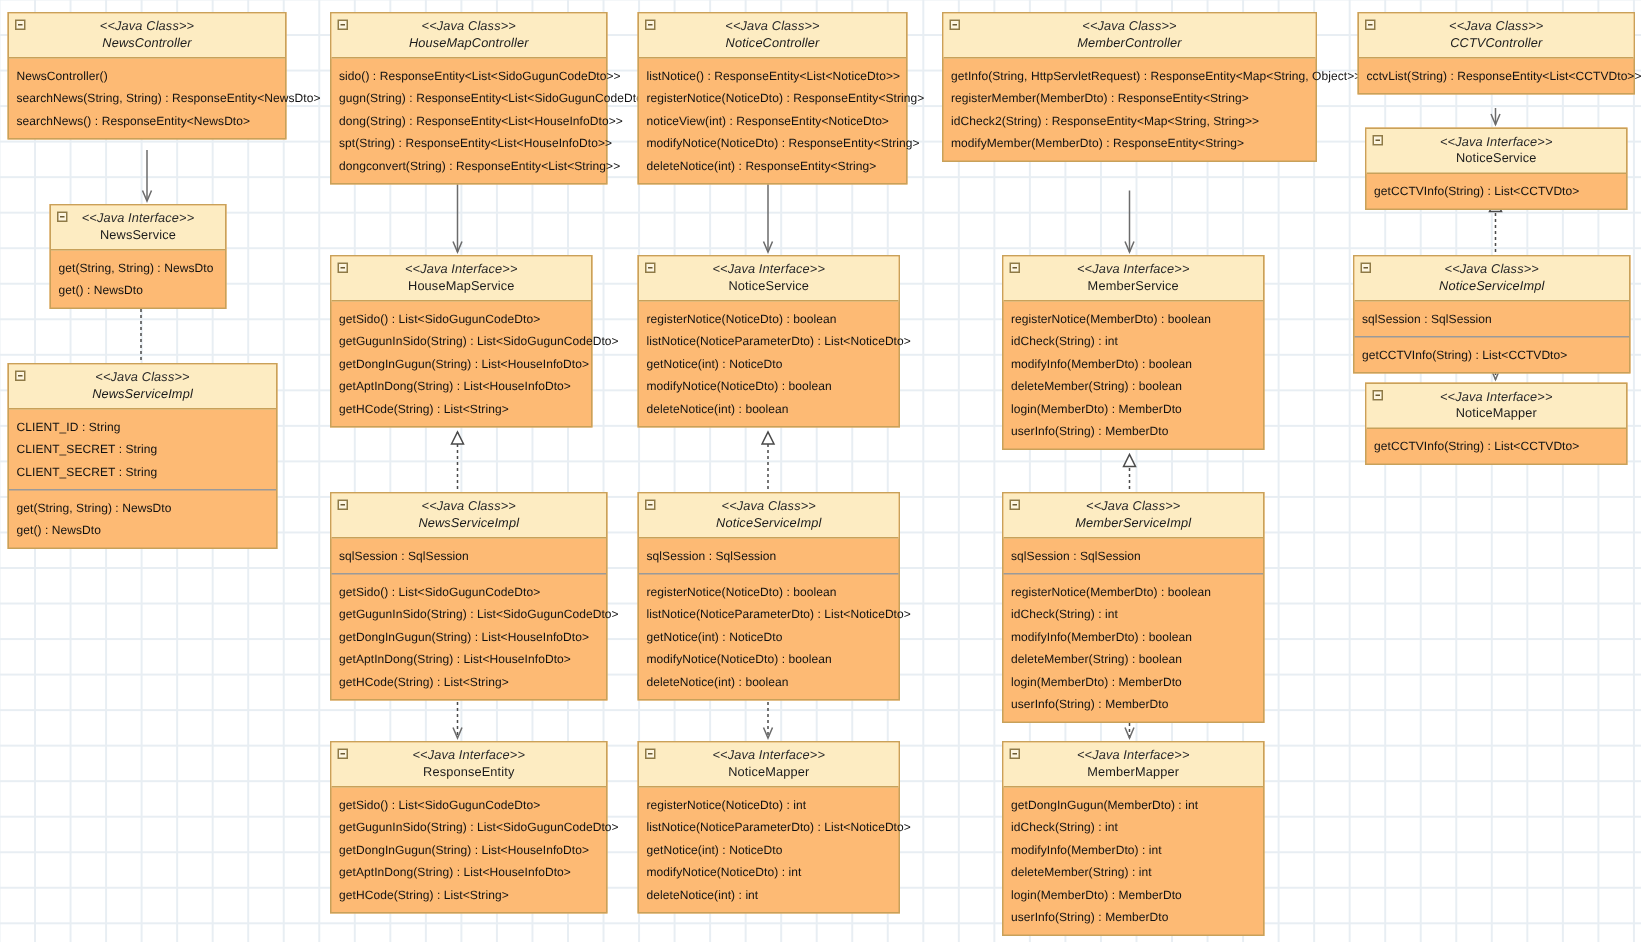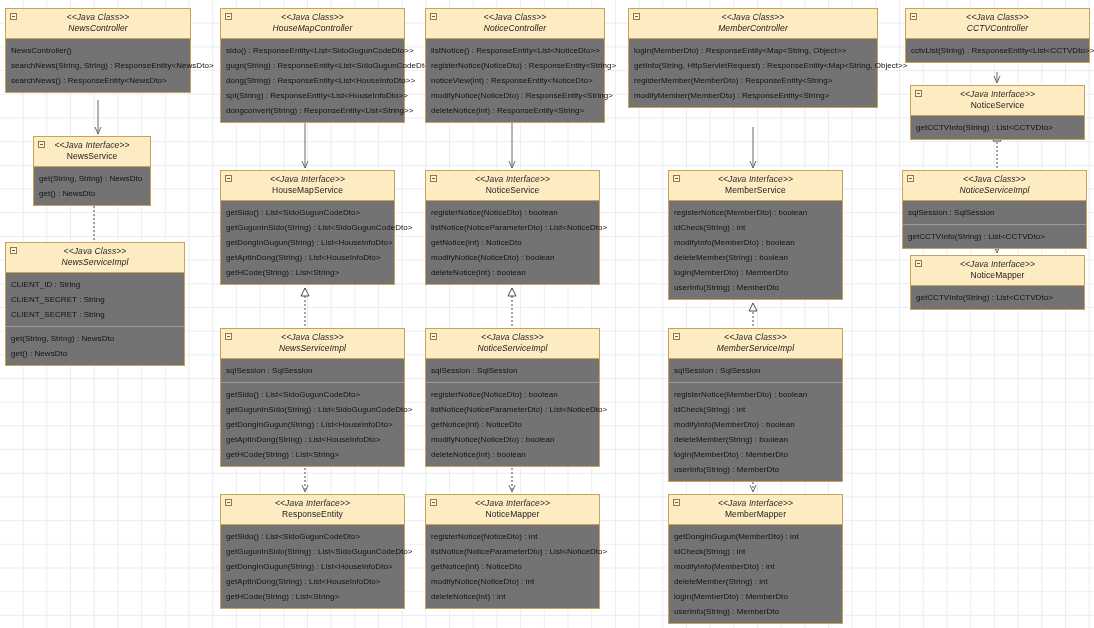--- a/index.html
+++ b/index.html
@@ -18,21 +18,21 @@
       linear-gradient(to right, #e8eef3 1px, transparent 1px),
       linear-gradient(to bottom, #e8eef3 1px, transparent 1px);
     background-size:23.7px 23.7px;
     background-position:-1px -1px;
   }
   #edges{position:absolute;left:0;top:0;width:1094px;height:628px;pointer-events:none;}
   .node{
     position:absolute;
     box-sizing:border-box;
     border:1px solid #c8a15a;
-    background:#737373;
+    background:#fdba74;
     box-shadow:0 0 0 0 rgba(0,0,0,0);
   }
   .node .hdr{
     background:#fdecc2;
     border-bottom:1px solid #c8a15a;
     position:relative;
     padding:3px 0 4px 0;
     text-align:center;
     line-height:11px;
   }
@@ -155,23 +155,23 @@
         <div class="row">deleteNotice(int) : ResponseEntity&lt;String&gt;</div>
       </div>
     </div>
     <div class="node cls" style="left: 628px; top: 8px; width: 250px;">
       <div class="hdr">
         <span class="boxicon"></span>
         <span class="stereo">&lt;&lt;Java Class&gt;&gt;</span>
         <span class="cname">MemberController</span>
       </div>
       <div class="compart ops">
-        <div class="row">login(MemberDto) : ResponseEntity&lt;Map&lt;String, Object&gt;&gt;</div>
         <div class="row">getInfo(String, HttpServletRequest) : ResponseEntity&lt;Map&lt;String, Object&gt;&gt;</div>
         <div class="row">registerMember(MemberDto) : ResponseEntity&lt;String&gt;</div>
+        <div class="row">idCheck2(String) : ResponseEntity&lt;Map&lt;String, String&gt;&gt;</div>
         <div class="row">modifyMember(MemberDto) : ResponseEntity&lt;String&gt;</div>
       </div>
     </div>
     <div class="node cls" style="left: 905px; top: 8px; width: 185px;">
       <div class="hdr">
         <span class="boxicon"></span>
         <span class="stereo">&lt;&lt;Java Class&gt;&gt;</span>
         <span class="cname">CCTVController</span>
       </div>
       <div class="compart ops">

